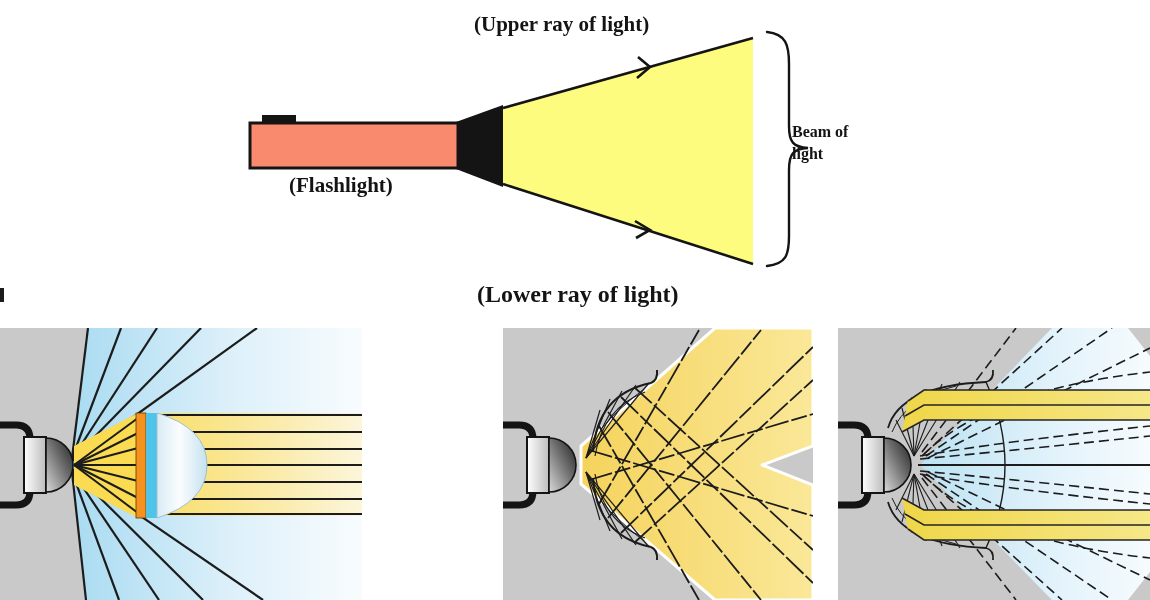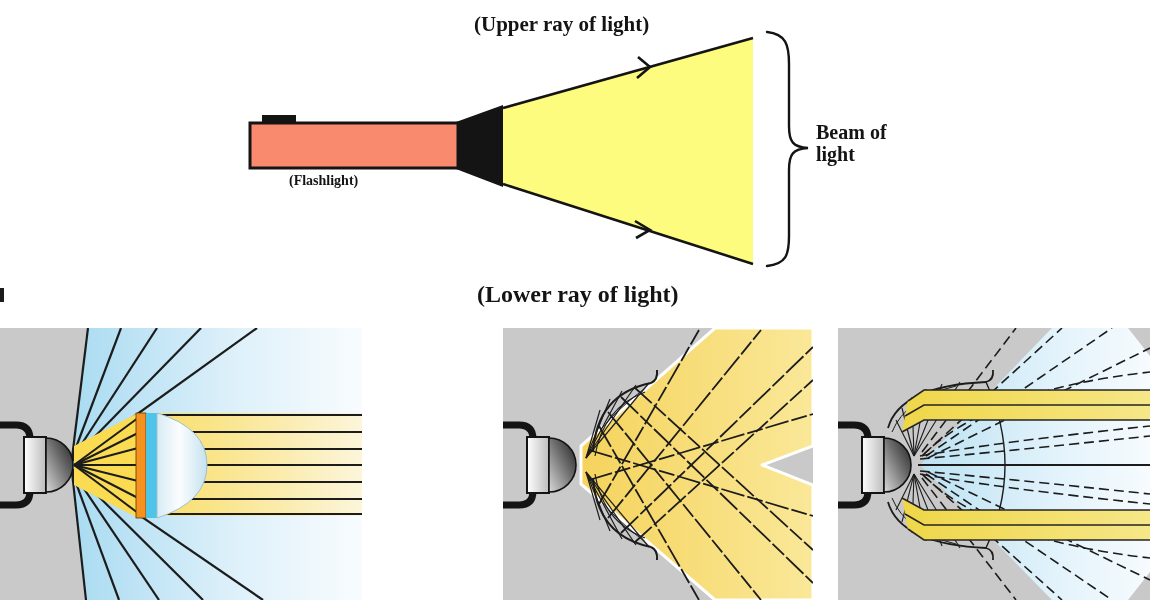--- a/index.html
+++ b/index.html
@@ -2,23 +2,23 @@
 <html style="--flashlight-body: #FA8A6E; --beam-yellow: #FDFC7F; --outline-black: #141414; --panel-gray: #C9C9C9; --fan-blue: #BEE4F5; --cone-gold: #FADB52; --lens-orange: #F5911E; --lens-cyan: #4FC3E8; --band-yellow: #F2DE6E;"><head>
 <meta charset="utf-8">
 <style>
   html,body{margin:0;padding:0;background:#ffffff;}
   .stage{position:relative;width:1150px;height:600px;overflow:hidden;background:#ffffff;
          font-family:"Liberation Serif",serif;text-decoration:underline;}
   .abs{position:absolute;}
   .label{position:absolute;font-family:"Liberation Serif",serif;font-weight:bold;color:#141414;
          white-space:nowrap;}
   .lbl-upper{left:474px;top:12px;font-size:21px;}
-  .lbl-flashlight{left:289px;top:173px;font-size:14px;}
+  .lbl-flashlight{left:289px;top:173px;font-size:21px;}
   .lbl-lower{left:477px;top:281px;font-size:24px;}
-  .lbl-beam{left:816px;top:121px;font-size:20px;line-height:22px;}
+  .lbl-beam{left:792px;top:121px;font-size:16px;line-height:22px;}
   svg{display:block;}
 </style>
 </head>
 <body>
 
 <div class="stage">
 
   <svg class="abs" style="left:0;top:0" width="1150" height="328" viewBox="0 0 1150 328">
     <defs>
       <linearGradient id="fbody" x1="0" y1="0" x2="0" y2="1">

